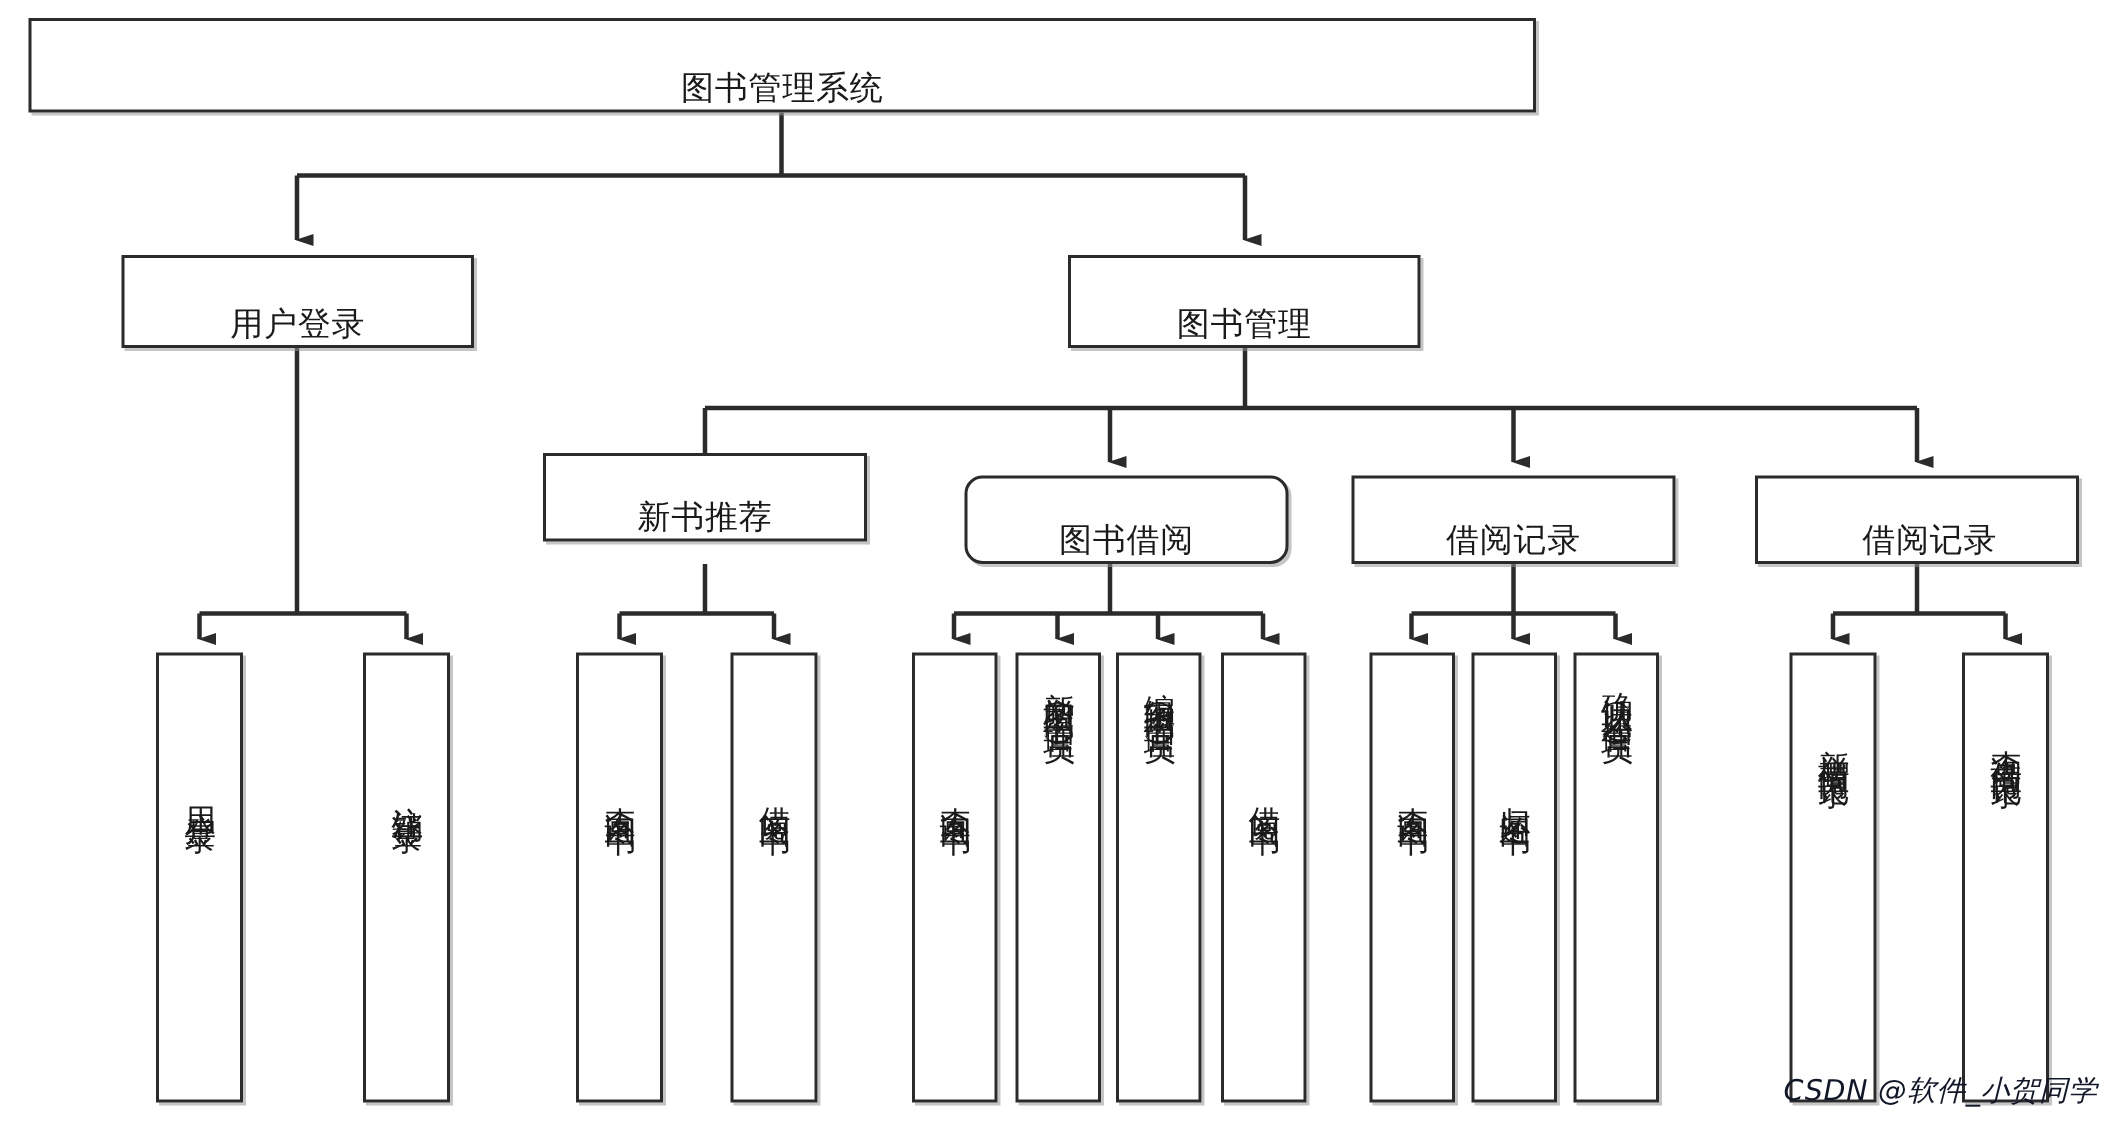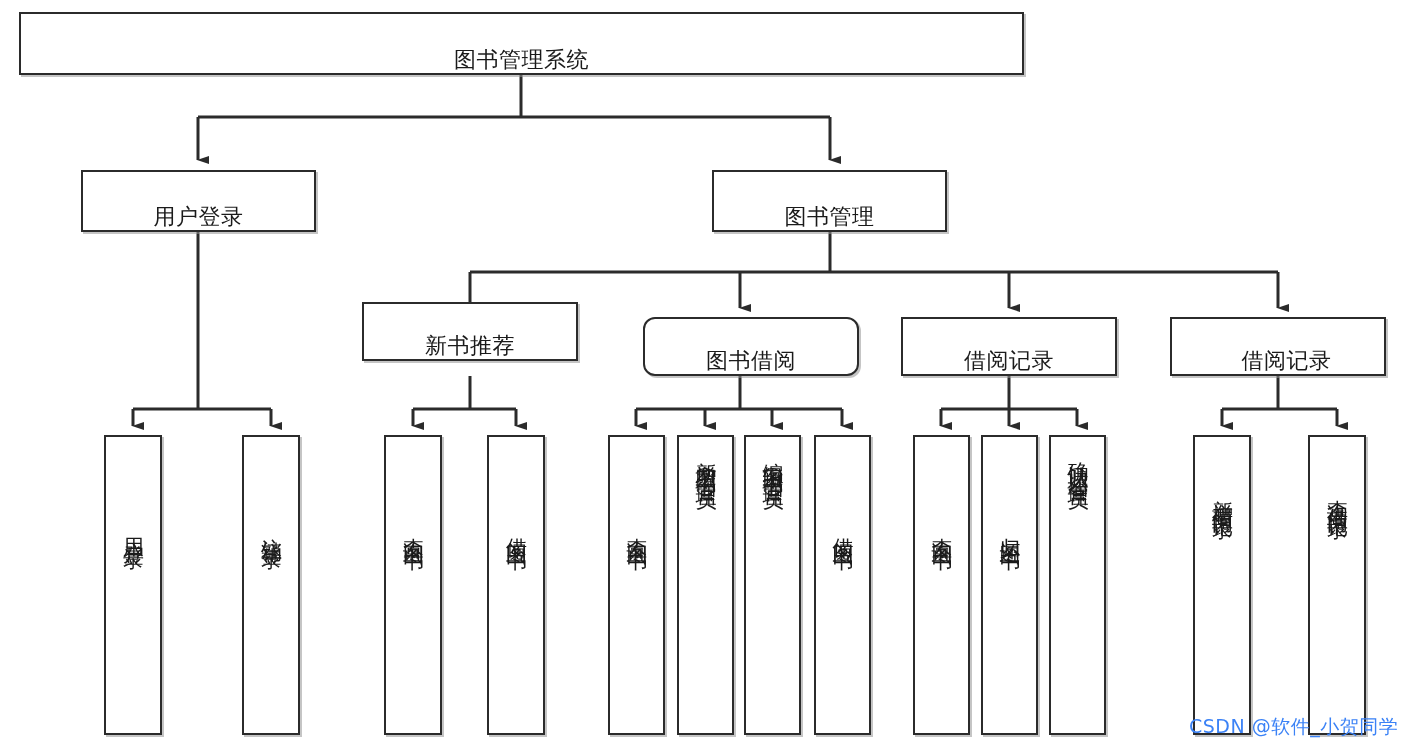--- a/index.html
+++ b/index.html
@@ -58,25 +58,26 @@
     writing-mode: vertical-rl;
     text-orientation: upright;
     font-size: 21px;
     line-height: 1;
     letter-spacing: 4px;
     white-space: nowrap;
     text-align: center;
   }
   .watermark {
     position: absolute;
-    color: #3b82f6;
+    color: #0f172a;
     font-size: 19px;
     letter-spacing: 0.5px;
     white-space: nowrap;
     user-select: none;
+    font-style: italic;
   }
 </style>
 </head>
 <body>
 
 <div id="diagram-root">
 
   <svg class="edges" viewBox="0 0 1405 747" xmlns="http://www.w3.org/2000/svg">
     <defs>
       <marker id="arrowhead" markerWidth="10" markerHeight="12" refX="4" refY="11" orient="auto" markerUnits="userSpaceOnUse">

